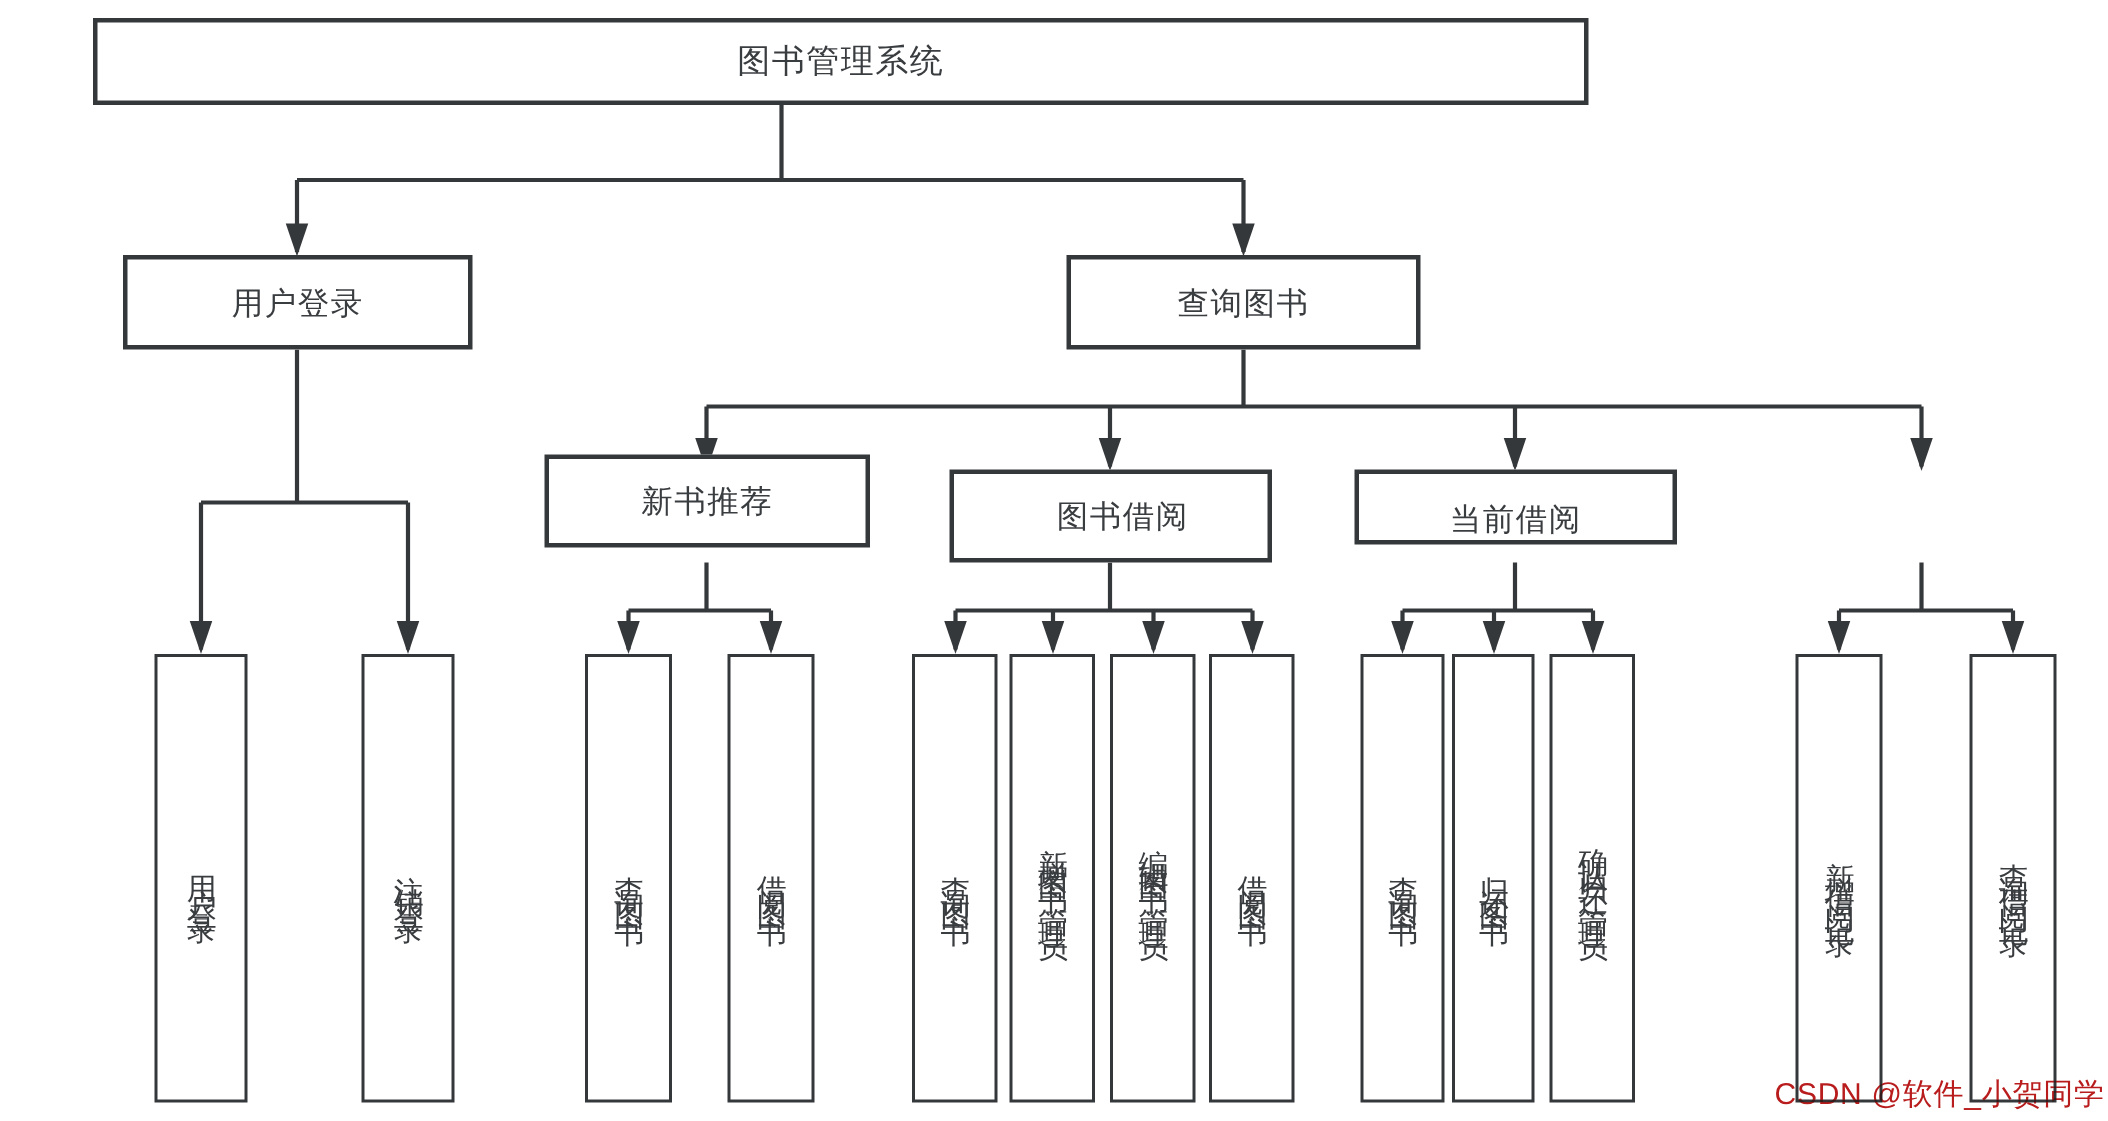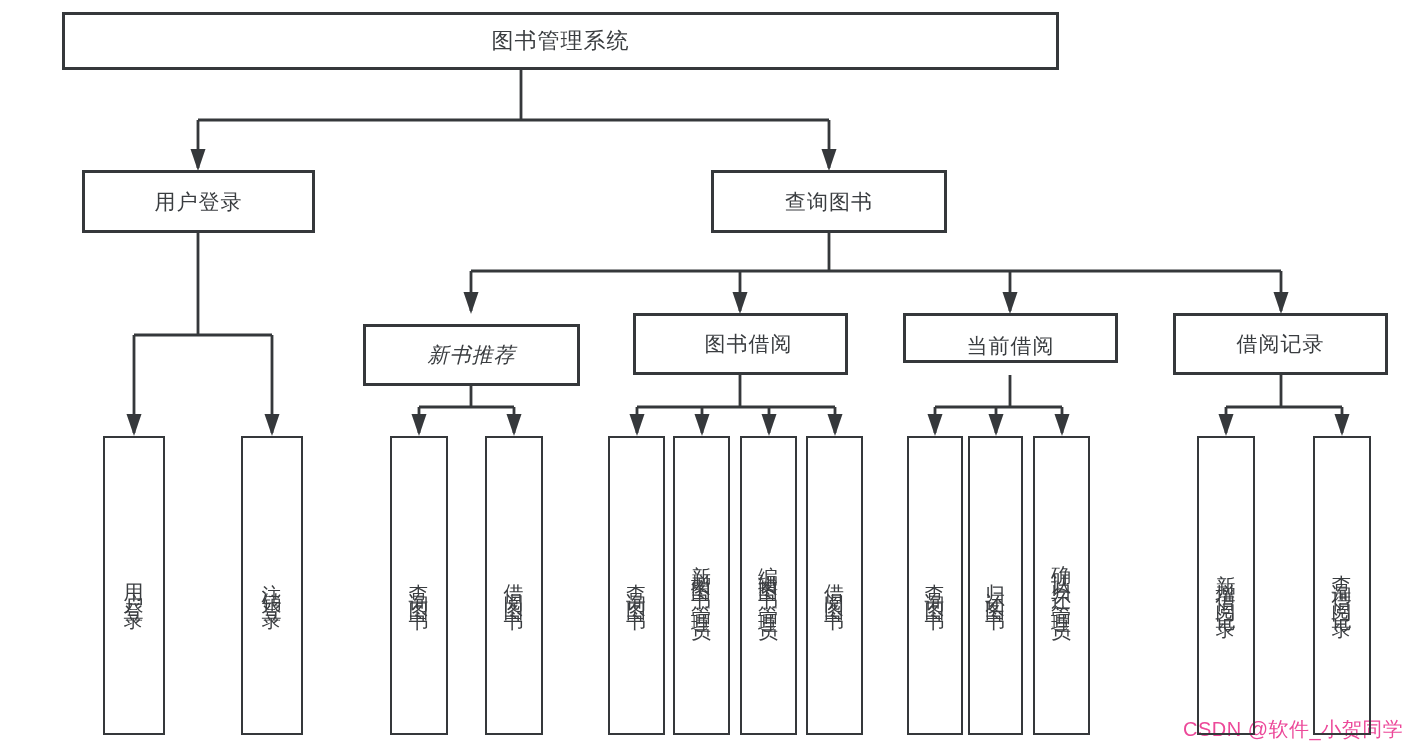--- a/index.html
+++ b/index.html
@@ -43,21 +43,21 @@
     letter-spacing: 9px;
     color: #3a3d40;
   }
   .leaf-long .vtext { letter-spacing: 8px; }
   .watermark {
     position: absolute;
     left: 1183px;
     top: 716px;
     font-size: 20px;
     letter-spacing: 0.5px;
-    color: #ec4899;
+    color: #b91c1c;
     z-index: 3;
     mix-blend-mode: darken;
     white-space: nowrap;
   }
 </style>
 </head>
 <body>
 
 <div class="canvas">
 
@@ -118,31 +118,28 @@
     <span class="hlabel">图书管理系统</span>
   </div>
 
   <div class="node" style="left:82px; top:170px; width:233px; height:63px;">
     <span class="hlabel">用户登录</span>
   </div>
   <div class="node" style="left:711px; top:170px; width:236px; height:63px;">
     <span class="hlabel">查询图书</span>
   </div>
 
-  <div class="node" style="left:363px; top:324px; width:217px; height:62px;font-style:italic;">
+  <div class="node" style="left:363px; top:303px; width:217px; height:62px;">
     <span class="hlabel">新书推荐</span>
   </div>
   <div class="node" style="left:633px; top:313px; width:215px; height:62px;padding-left:16px;">
     <span class="hlabel">图书借阅</span>
   </div>
   <div class="node" style="left:903px; top:313px; width:215px; height:50px;align-items:flex-end;">
     <span class="hlabel">当前借阅</span>
-  </div>
-  <div class="node" style="left:1173px; top:313px; width:215px; height:62px;">
-    <span class="hlabel">借阅记录</span>
   </div>
 
   <div class="node leaf" style="left:103px; top:436px; width:62px; height:299px;">
     <span class="vtext">用户登录</span>
   </div>
   <div class="node leaf" style="left:241px; top:436px; width:62px; height:299px;">
     <span class="vtext">注销登录</span>
   </div>
 
   <div class="node leaf" style="left:390px; top:436px; width:58px; height:299px;">

